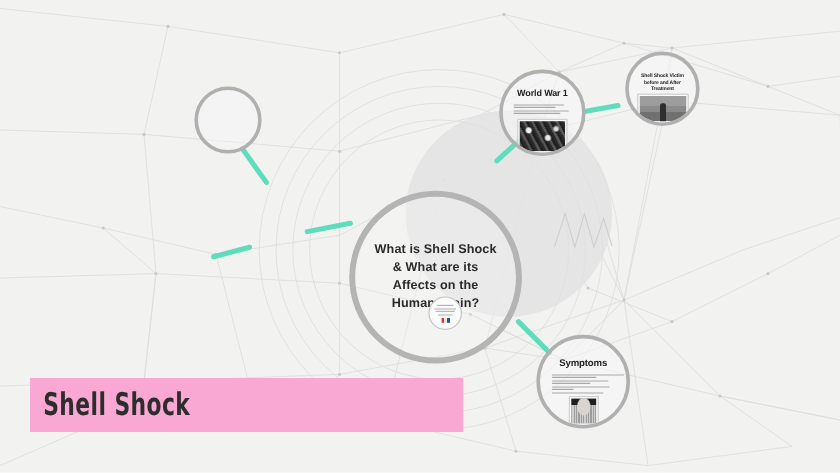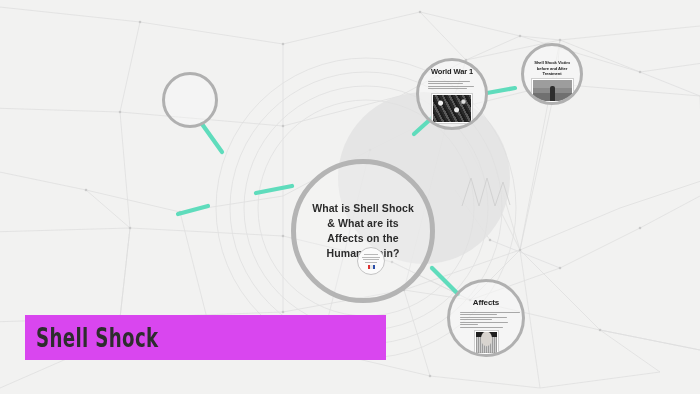--- a/index.html
+++ b/index.html
@@ -46,21 +46,21 @@
     color: #2b2b2b;
     letter-spacing: 0.1px;
     padding: 0 16px;
   }
   .node-title {
     font-weight: bold;
     color: #222;
     letter-spacing: -0.1px;
   }
   .t-therapy  { font-size: 9.5px; margin-top: 13px; }
-  .t-ww1      { font-size: 7.5px; margin-top: 6px; }
+  .t-ww1      { font-size: 7.5px; margin-top: 12px; }
   .t-symptoms { font-size: 8px;  margin-top: 16px; }
   .t-victim   { font-size: 4.2px; margin-top: 14px; line-height: 1.35; padding: 0 7px; font-weight: bold; }
 
   
   .microtext { width: 78%; margin-top: 3px; }
   .microtext .ln {
     height: 1px;
     background: #8e8e8e;
     opacity: .75;
     margin: 1.55px 0;
@@ -253,21 +253,21 @@
     </div>
     <div class="thumb thumb-ww1"></div>
   </div>
 
   <div class="node" style="left:521px; top:43px; width:62px; height:62px;">
     <div class="node-title t-victim">Shell Shock Victim before and After Treatment</div>
     <div class="thumb thumb-victim"></div>
   </div>
 
   <div class="node" style="left:447px; top:279px; width:78px; height:78px;">
-    <div class="node-title t-symptoms">Affects</div>
+    <div class="node-title t-symptoms">Symptoms</div>
     <div class="microtext bul" style="width:82%">
       <div class="ln" style="width:100%"></div>
       <div class="ln" style="width:62%"></div>
       <div class="ln" style="width:78%"></div>
       <div class="ln" style="width:54%"></div>
       <div class="ln" style="width:80%"></div>
       <div class="ln" style="width:30%"></div>
       <div class="ln" style="width:72%"></div>
     </div>
     <div class="thumb thumb-symptoms"></div>
@@ -278,17 +278,17 @@
   </div>
 
   <div id="center-badge" style="left:357px; top:247px; width:26px; height:26px;">
     <div class="ln" style="width:52%"></div>
     <div class="ln" style="width:66%"></div>
     <div class="ln" style="width:58%"></div>
     <div class="ln" style="width:44%"></div>
     <div id="badge-logo"></div>
   </div>
 
-  <div id="banner" style="left:25px; top:315px; width:361px; height:45px; background:#d946ef;">
+  <div id="banner" style="left:25px; top:315px; width:361px; height:45px; background:#f9a8d4;">
     <span id="banner-text" style="margin-left:11px;">Shell Shock</span>
   </div>
 
 </div>
 
 </body></html>

